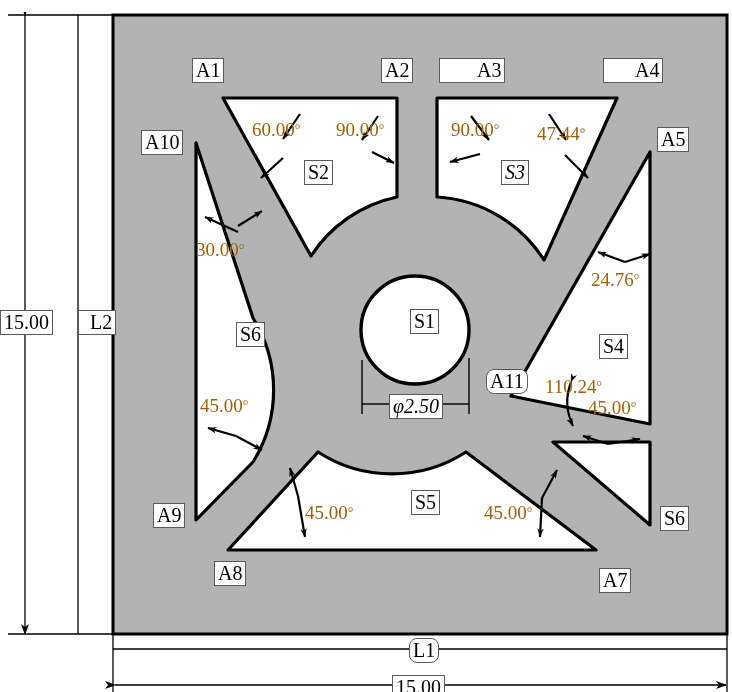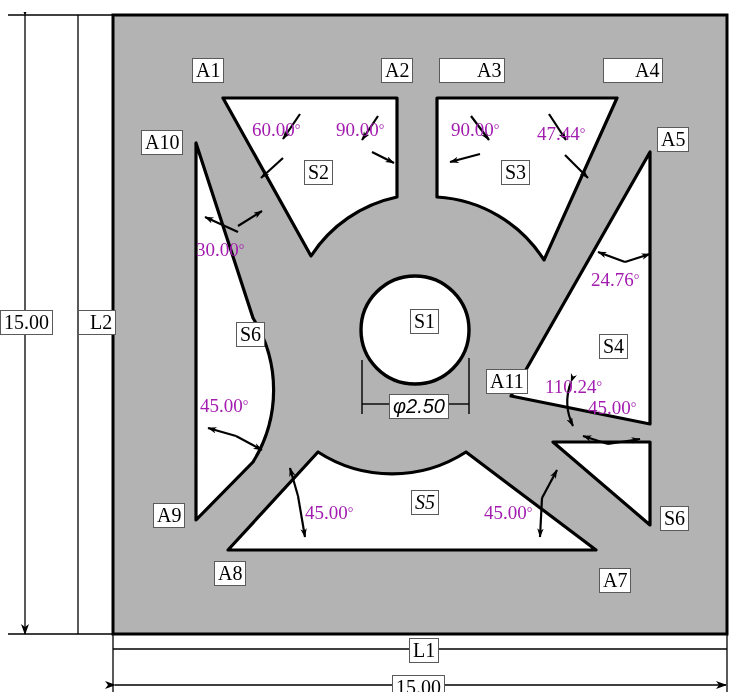--- a/index.html
+++ b/index.html
@@ -25,26 +25,26 @@
     color:#000000;
     white-space:nowrap;
     font-family:"Liberation Serif", serif;
     letter-spacing:0px;
   }
   
   .ann{
     position:absolute;
     font-size:19px;
     line-height:20px;
-    color:#a21caf;
+    color:#a16207;
     white-space:nowrap;
     font-family:"Liberation Serif", serif;
   }
   .ann .deg{font-size:14px;vertical-align:2px;}
-  .phi{font-family:Liberation Sans, sans-serif;font-style:italic;}
+  .phi{font-family:Liberation Serif, serif;font-style:italic;}
 </style>
 </head>
 <body>
 
 <div id="root">
 
   <svg id="drawing" viewBox="0 0 732 692">
     <defs>
       <marker id="arw" markerWidth="12" markerHeight="12" refX="10" refY="4" orient="auto" markerUnits="userSpaceOnUse">
         <path d="M0,0 L11,4 L0,8 L3,4 z" fill="#000"></path>
@@ -146,33 +146,33 @@
 
   <div class="tag" style="left:192px;top:46px;">A1</div>
   <div class="tag" style="left:381px;top:46px;">A2</div>
   <div class="tag" style="left:439px;top:46px;padding-left:37px;">A3</div>
   <div class="tag" style="left:603px;top:46px;padding-left:31px;">A4</div>
   <div class="tag" style="left:657px;top:115px;">A5</div>
   <div class="tag" style="left:599px;top:556px;">A7</div>
   <div class="tag" style="left:214px;top:549px;">A8</div>
   <div class="tag" style="left:153px;top:491px;">A9</div>
   <div class="tag" style="left:141px;top:118px;">A10</div>
-  <div class="tag" style="left:486px;top:357px;">A11</div>
+  <div class="tag" style="left:486px;top:357px;border-radius:8px;">A11</div>
 
   <div class="tag" style="left:410px;top:297px;">S1</div>
   <div class="tag" style="left:304px;top:148px;">S2</div>
-  <div class="tag" style="left:501px;top:148px;">S3</div>
+  <div class="tag" style="left:501px;top:148px;font-style:italic;">S3</div>
   <div class="tag" style="left:599px;top:322px;">S4</div>
-  <div class="tag" style="left:411px;top:478px;font-style:italic;">S5</div>
+  <div class="tag" style="left:411px;top:478px;">S5</div>
   <div class="tag" style="left:236px;top:310px;">S6</div>
   <div class="tag" style="left:660px;top:494px;">S6</div>
 
   <div class="tag" style="left:0px;top:298px;">15.00</div>
   <div class="tag" style="left:78px;top:298px;padding-left:11px;">L2</div>
-  <div class="tag" style="left:409px;top:626px;">L1</div>
+  <div class="tag" style="left:409px;top:626px;border-radius:8px;">L1</div>
   <div class="tag" style="left:392px;top:663px;">15.00</div>
   <div class="tag phi" style="left:389px;top:382px;">φ2.50</div>
 
   <div class="ann" style="left: 252px; top: 108px;">
     <span>60.00</span><span class="deg">°</span>
   </div>
   <div class="ann" style="left: 336px; top: 108px;">
     <span>90.00</span><span class="deg">°</span>
   </div>
   <div class="ann" style="left: 451px; top: 108px;">

